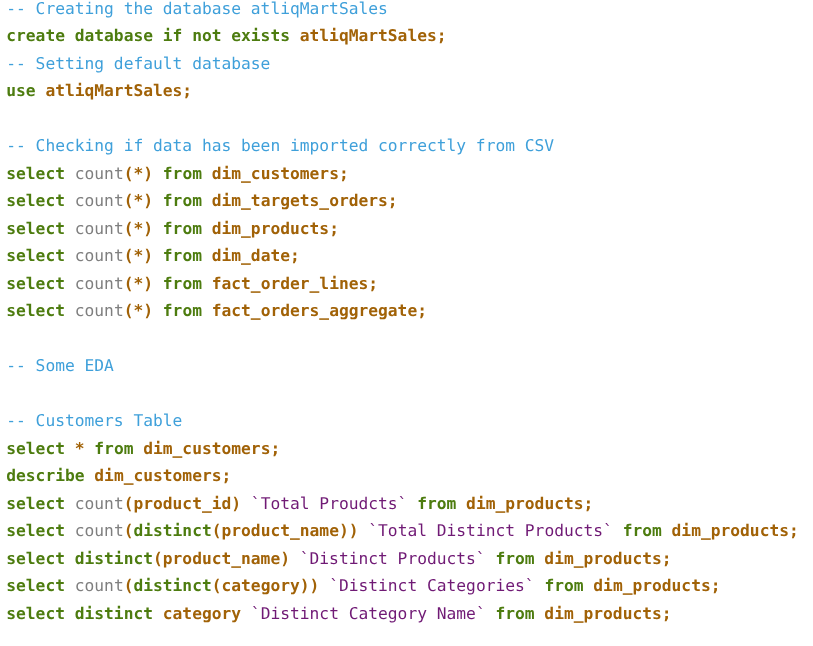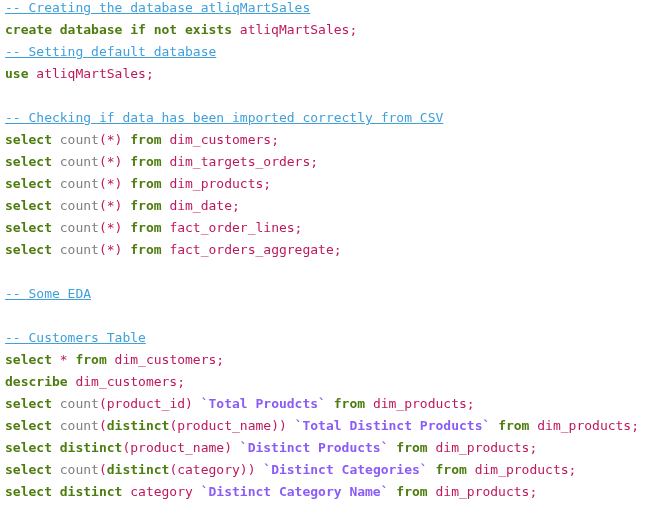--- a/index.html
+++ b/index.html
@@ -23,21 +23,21 @@
     font-size: 13px;
     line-height: 22px;
     white-space: pre;
     cursor: text;
   }
   .code-line {
     height: 22px;
     white-space: pre;
   }
   .tok-kw      { color: #4d7c0f; font-weight: bold; }
-  .tok-plain   { color: #be185d; font-weight: normal; }
+  .tok-plain   { color: #a16207; font-weight: bold; }
   .tok-fn      { color: #7f7f7f; font-weight: normal; }
-  .tok-comment { color: #3fa0da; font-weight: normal; text-decoration: underline; }
-  .tok-str     { color: #8b5cf6; font-weight: bold; }
+  .tok-comment { color: #3fa0da; font-weight: normal; }
+  .tok-str     { color: #701a75; font-weight: normal; }
 </style>
 </head>
 <body>
 
 <div class="editor" id="editor"><div class="code-line"><span class="tok-comment">-- Creating the database atliqMartSales</span></div><div class="code-line"><span class="tok-kw">create database if not exists</span><span class="tok-plain"> atliqMartSales;</span></div><div class="code-line"><span class="tok-comment">-- Setting default database</span></div><div class="code-line"><span class="tok-kw">use</span><span class="tok-plain"> atliqMartSales;</span></div><div class="code-line"></div><div class="code-line"><span class="tok-comment">-- Checking if data has been imported correctly from CSV</span></div><div class="code-line"><span class="tok-kw">select</span><span class="tok-fn"> count</span><span class="tok-plain">(*) </span><span class="tok-kw">from</span><span class="tok-plain"> dim_customers;</span></div><div class="code-line"><span class="tok-kw">select</span><span class="tok-fn"> count</span><span class="tok-plain">(*) </span><span class="tok-kw">from</span><span class="tok-plain"> dim_targets_orders;</span></div><div class="code-line"><span class="tok-kw">select</span><span class="tok-fn"> count</span><span class="tok-plain">(*) </span><span class="tok-kw">from</span><span class="tok-plain"> dim_products;</span></div><div class="code-line"><span class="tok-kw">select</span><span class="tok-fn"> count</span><span class="tok-plain">(*) </span><span class="tok-kw">from</span><span class="tok-plain"> dim_date;</span></div><div class="code-line"><span class="tok-kw">select</span><span class="tok-fn"> count</span><span class="tok-plain">(*) </span><span class="tok-kw">from</span><span class="tok-plain"> fact_order_lines;</span></div><div class="code-line"><span class="tok-kw">select</span><span class="tok-fn"> count</span><span class="tok-plain">(*) </span><span class="tok-kw">from</span><span class="tok-plain"> fact_orders_aggregate;</span></div><div class="code-line"></div><div class="code-line"><span class="tok-comment">-- Some EDA</span></div><div class="code-line"></div><div class="code-line"><span class="tok-comment">-- Customers Table</span></div><div class="code-line"><span class="tok-kw">select</span><span class="tok-plain"> * </span><span class="tok-kw">from</span><span class="tok-plain"> dim_customers;</span></div><div class="code-line"><span class="tok-kw">describe</span><span class="tok-plain"> dim_customers;</span></div><div class="code-line"><span class="tok-kw">select</span><span class="tok-fn"> count</span><span class="tok-plain">(product_id) </span><span class="tok-str">`Total Proudcts`</span><span class="tok-plain"> </span><span class="tok-kw">from</span><span class="tok-plain"> dim_products;</span></div><div class="code-line"><span class="tok-kw">select</span><span class="tok-fn"> count</span><span class="tok-plain">(</span><span class="tok-kw">distinct</span><span class="tok-plain">(product_name)) </span><span class="tok-str">`Total Distinct Products`</span><span class="tok-plain"> </span><span class="tok-kw">from</span><span class="tok-plain"> dim_products;</span></div><div class="code-line"><span class="tok-kw">select distinct</span><span class="tok-plain">(product_name) </span><span class="tok-str">`Distinct Products`</span><span class="tok-plain"> </span><span class="tok-kw">from</span><span class="tok-plain"> dim_products;</span></div><div class="code-line"><span class="tok-kw">select</span><span class="tok-fn"> count</span><span class="tok-plain">(</span><span class="tok-kw">distinct</span><span class="tok-plain">(category)) </span><span class="tok-str">`Distinct Categories`</span><span class="tok-plain"> </span><span class="tok-kw">from</span><span class="tok-plain"> dim_products;</span></div><div class="code-line"><span class="tok-kw">select distinct</span><span class="tok-plain"> category </span><span class="tok-str">`Distinct Category Name`</span><span class="tok-plain"> </span><span class="tok-kw">from</span><span class="tok-plain"> dim_products;</span></div></div>
 
 </body></html>

